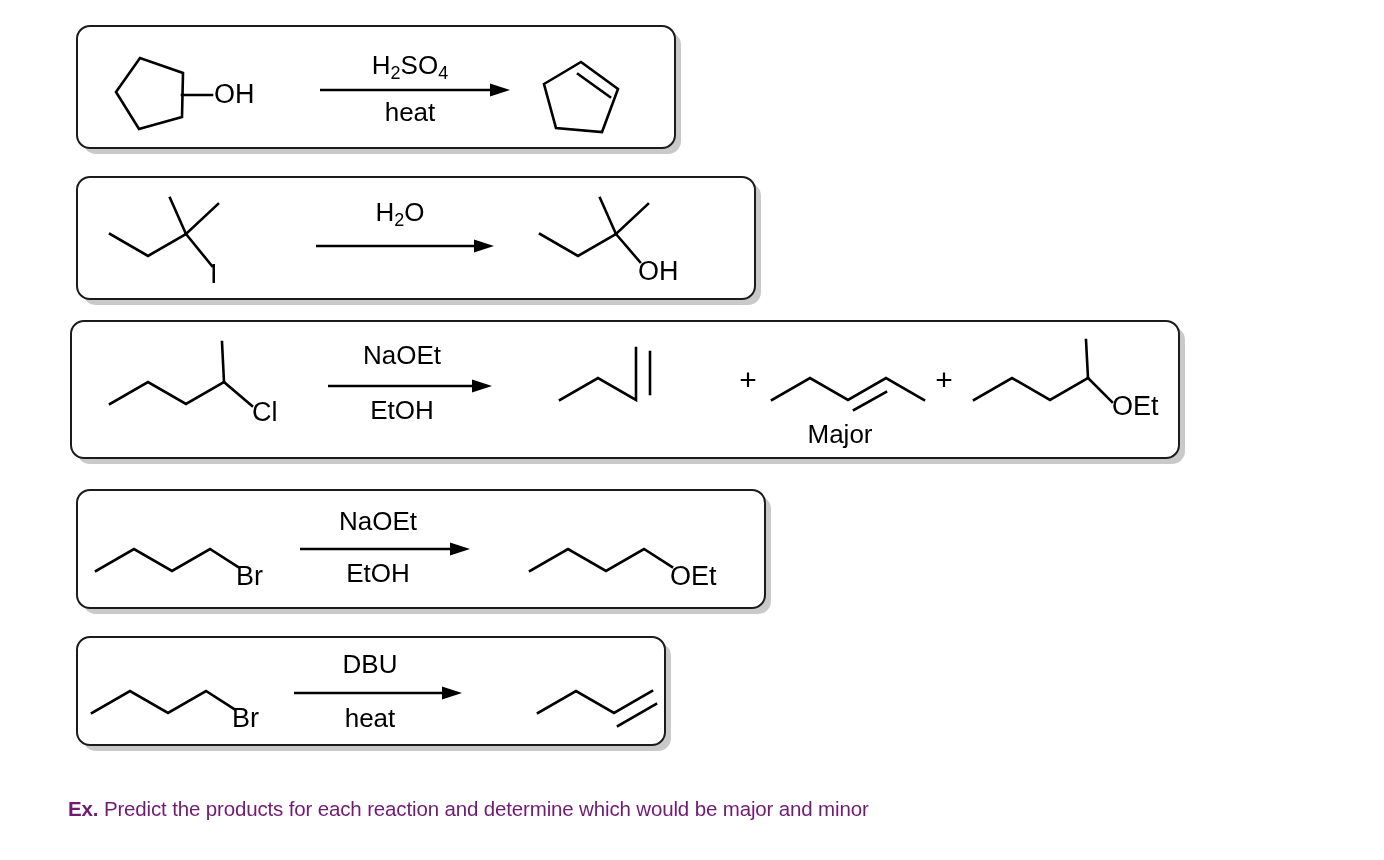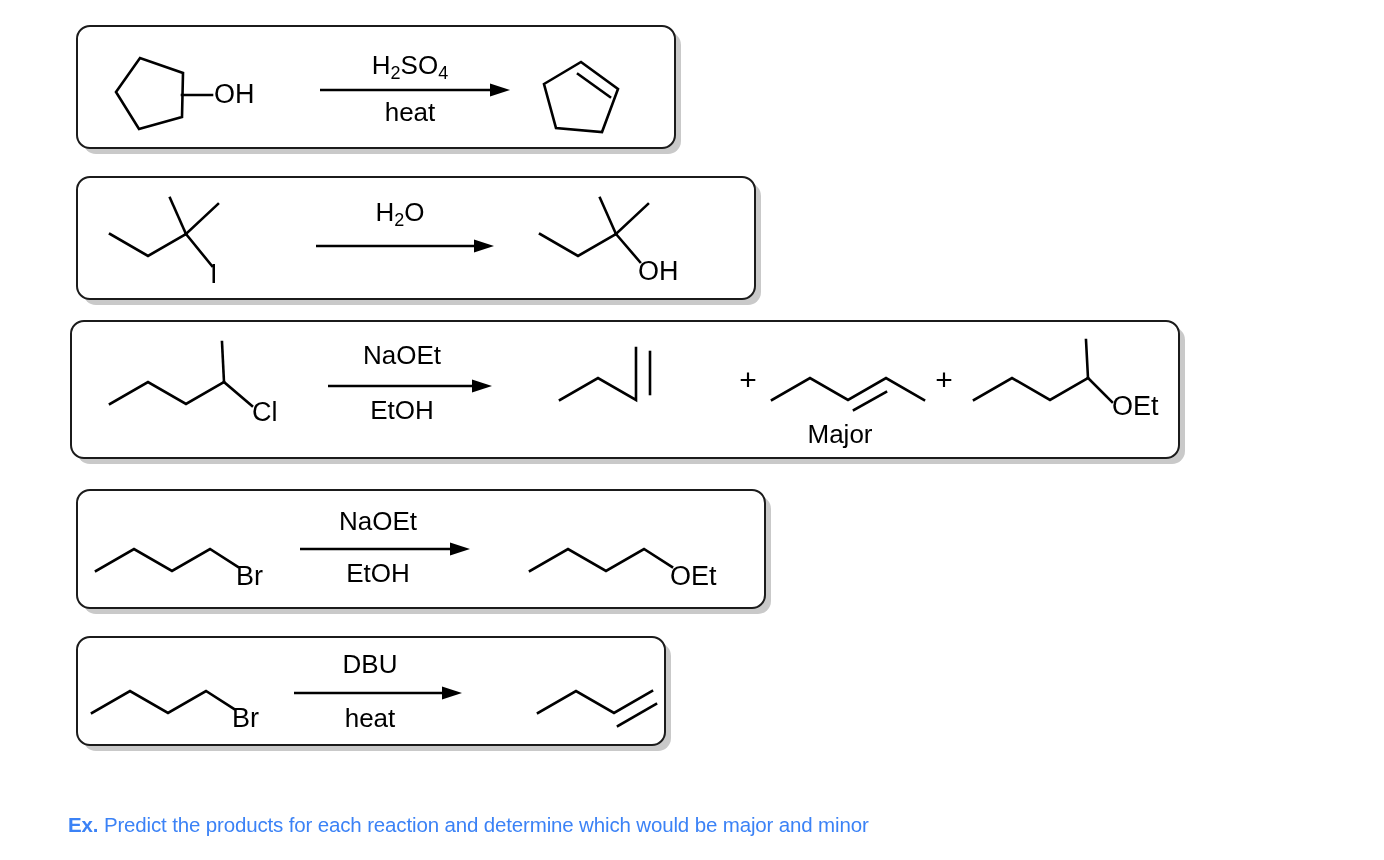--- a/index.html
+++ b/index.html
@@ -44,22 +44,22 @@
     text-anchor:middle;dominant-baseline:middle;
   }
 
   .bond{stroke:#000000;stroke-width:2.6;fill:none;stroke-linecap:square;}
   .arrow-line{stroke:#000000;stroke-width:2.6;fill:none;}
   .arrow-head{fill:#000000;}
 
   .caption{
     position:absolute;
     font-family:"Liberation Sans",sans-serif;
-    font-size:20.5px;color:#3b82f6;
-    white-space:nowrap;letter-spacing:-0.15px;margin-top:16px;
+    font-size:20.5px;color:#701a75;
+    white-space:nowrap;letter-spacing:-0.15px;
   }
   .caption b{font-weight:bold;}
 </style>
 </head>
 <body>
 
 <div id="stage">
 
   <div class="rxn-box" style="left:76px;top:25px;width:600px;height:124px;">
     <svg class="rxn-svg" width="600" height="124" viewBox="0 0 600 124">

